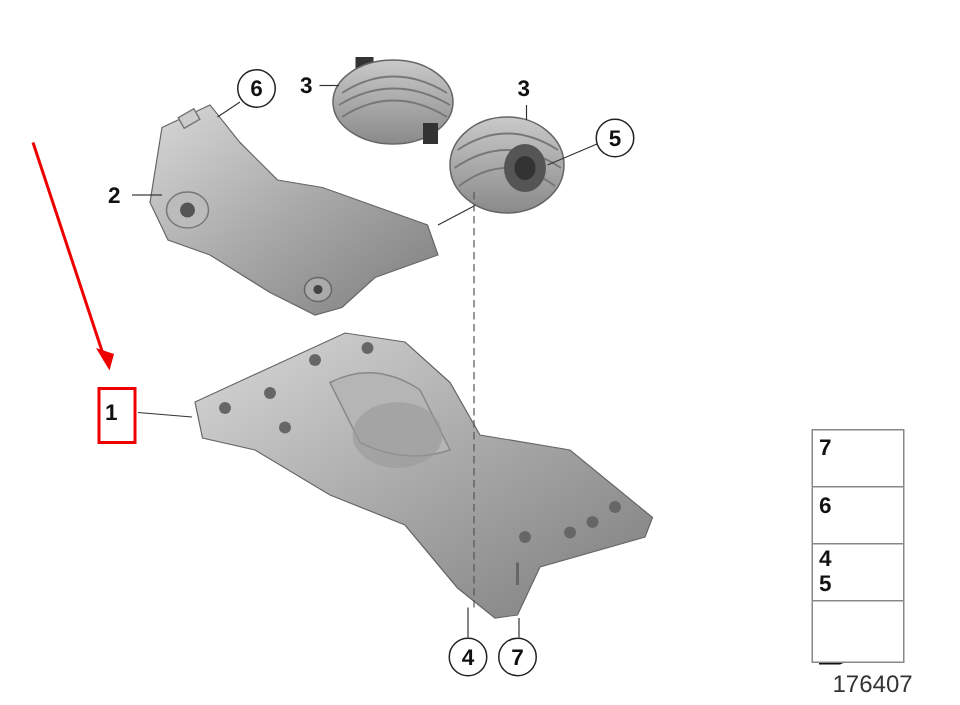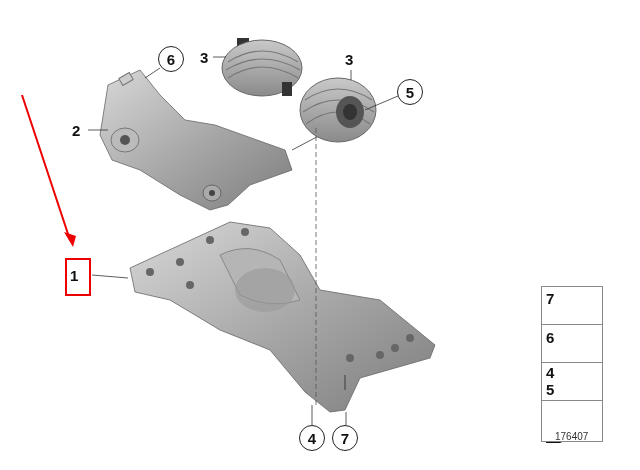--- a/index.html
+++ b/index.html
@@ -5,21 +5,21 @@
   html,body{margin:0;padding:0;background:#fff;}
   body{width:640px;height:470px;position:relative;overflow:hidden;font-family:"Liberation Sans",sans-serif;}
   .canvas{position:absolute;left:0;top:0;width:640px;height:470px;}
   .callout-num{position:absolute;font-weight:bold;font-size:15px;color:#111;line-height:1;}
   .circ{position:absolute;width:26px;height:26px;border:1.6px solid #222;border-radius:50%;background:#fff;display:flex;align-items:center;justify-content:center;font-weight:bold;font-size:15px;color:#111;box-sizing:border-box;}
   .hl-box{position:absolute;border:2px solid #e00;box-sizing:border-box;}
   .legend{position:absolute;left:541px;top:286px;width:60px;border:1px solid #888;background:#fff;}
   .legend .cell{position:relative;height:37px;border-bottom:1px solid #888;}
   .legend .cell:last-child{border-bottom:none;height:40px;}
   .legend .lnum{position:absolute;left:4px;font-weight:bold;font-size:15px;color:#111;line-height:16px;}
-  .diagram-id{position:absolute;left:555px;top:431px;font-size:10px;color:#333;}
+  .diagram-id{position:absolute;left:555px;top:448px;font-size:16px;color:#333;}
 </style>
 </head>
 <body>
 
 <div class="canvas">
 
   <svg width="640" height="470" style="position:absolute;left:0;top:0">
     <defs>
       <linearGradient id="metal" x1="0" y1="0" x2="1" y2="1">
         <stop offset="0" stop-color="#d8d8d8"></stop>

